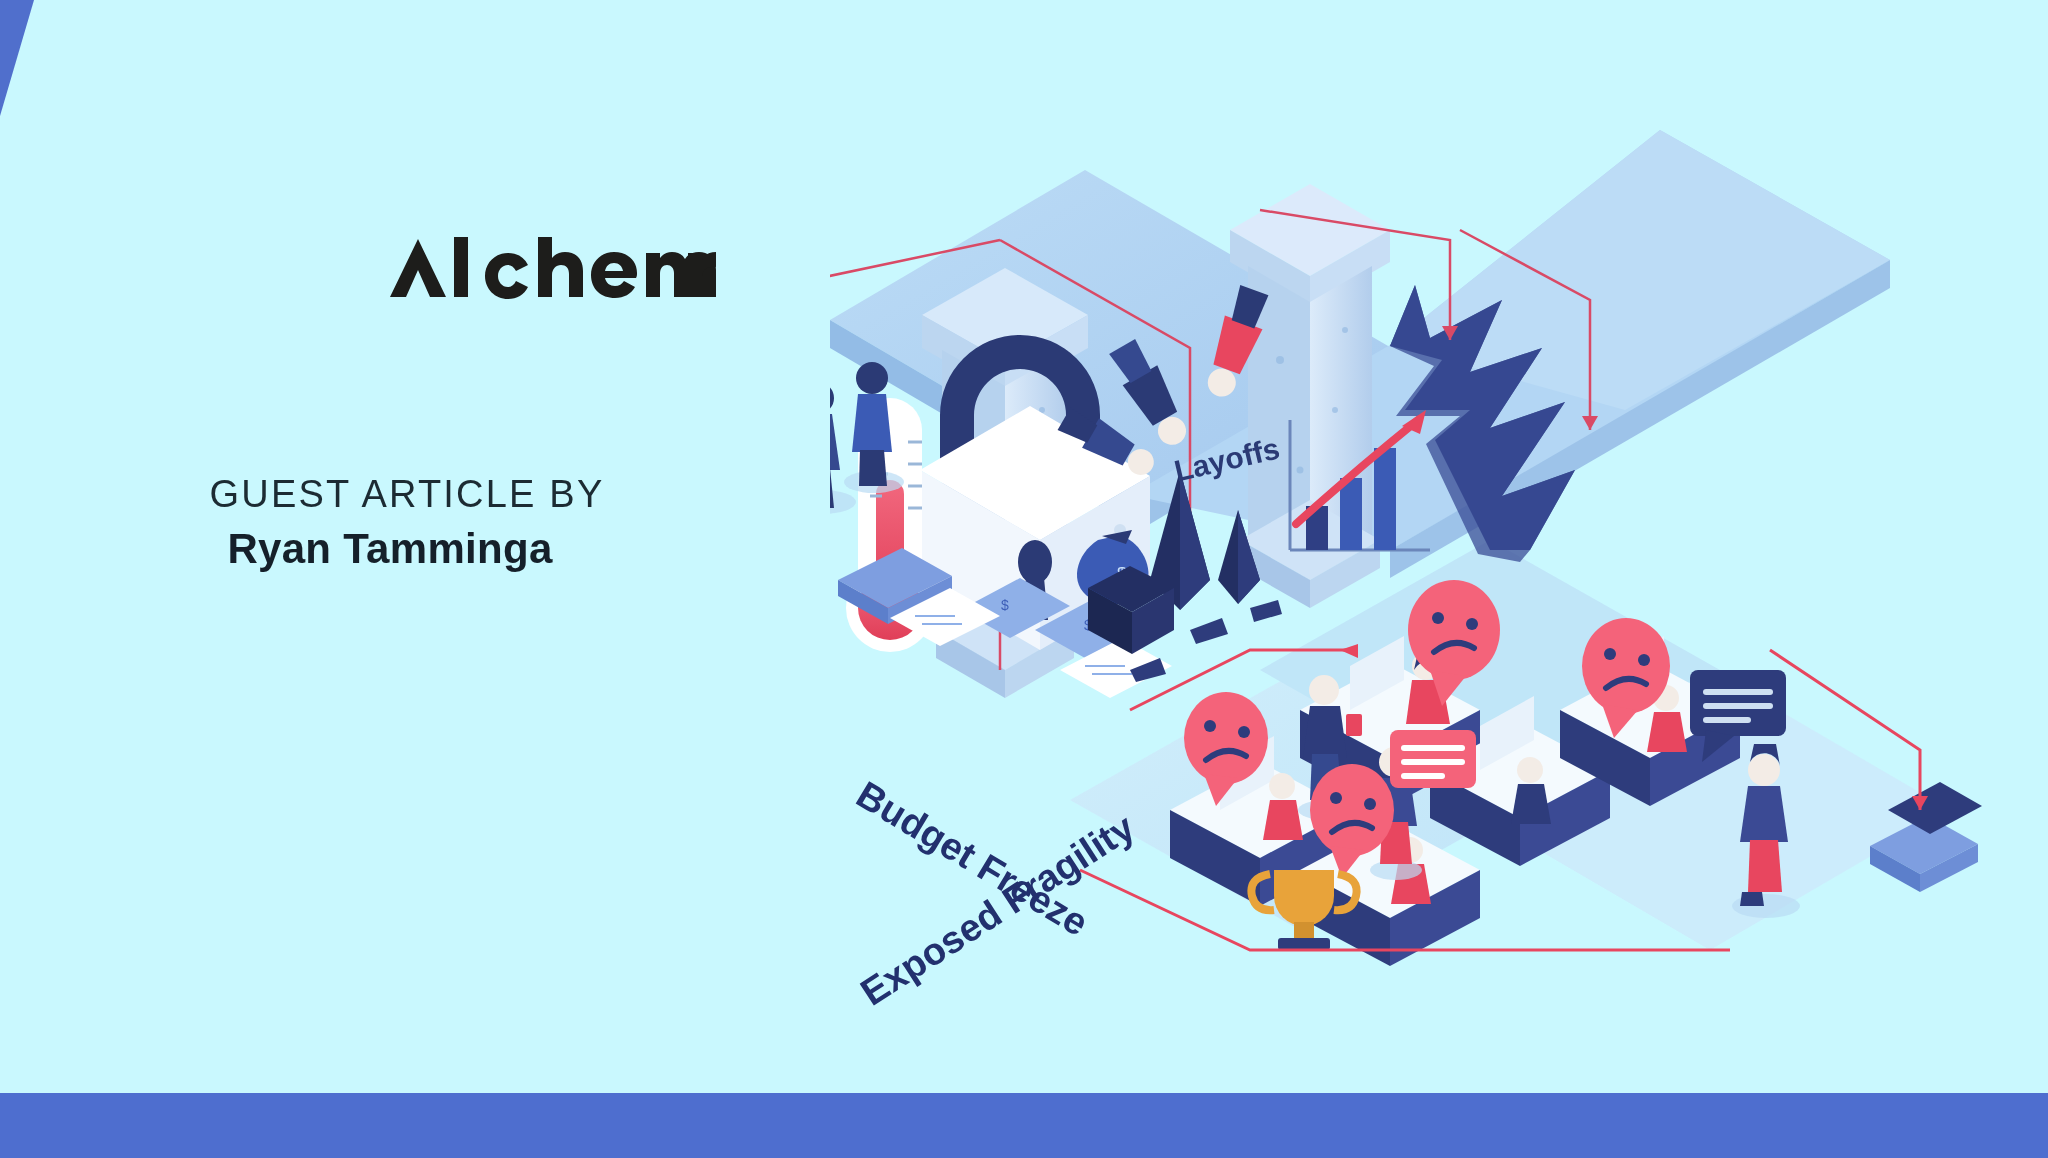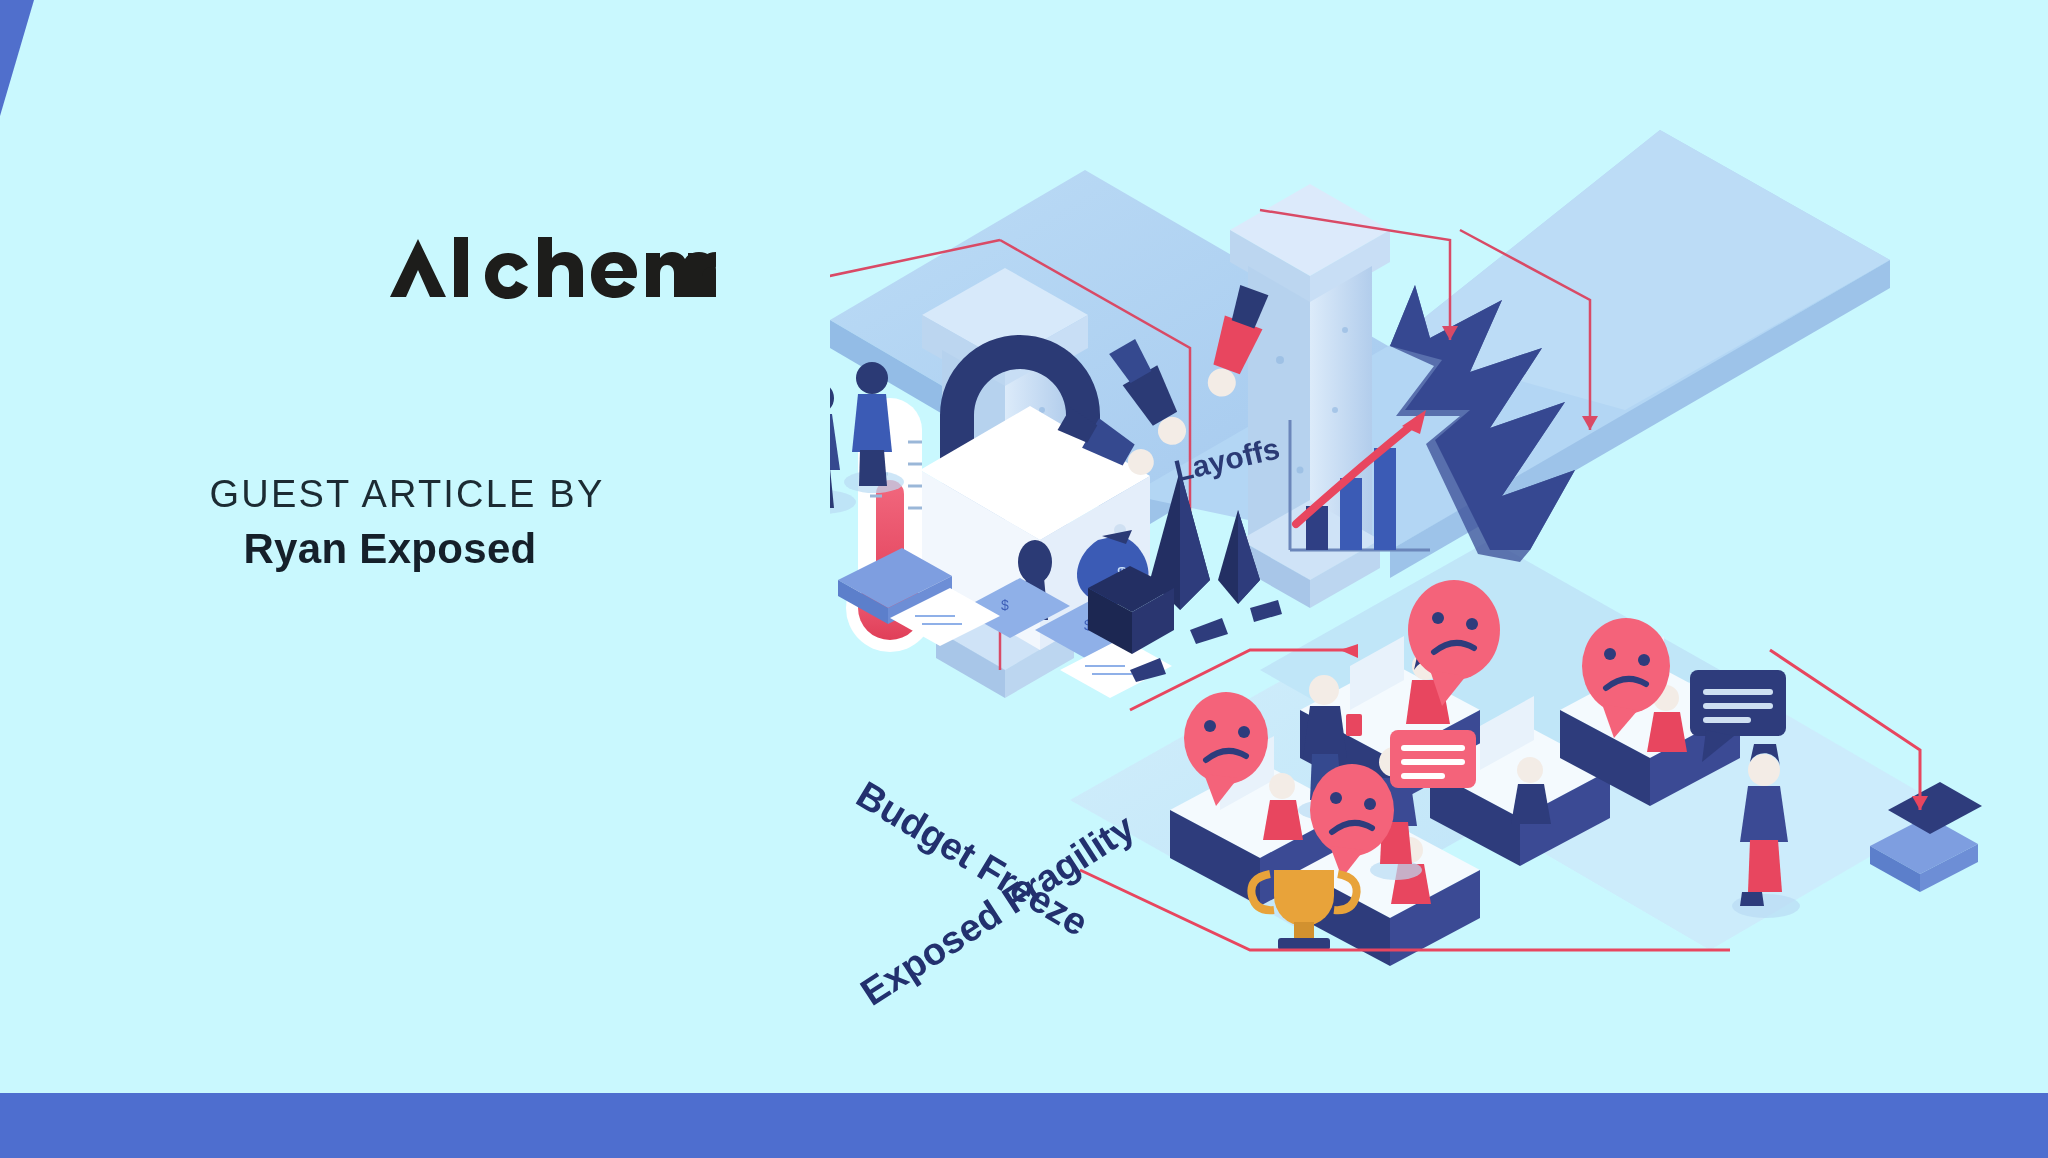--- a/index.html
+++ b/index.html
@@ -83,21 +83,21 @@
 
           <path d="M258 16 h14 v5 c3 -4 7 -6 12 -6 c6 0 10 2 13 7 c3 -5 8 -7 14 -7 c10 0 17 7 17 18 v27 h-14 V36 c0 -5 -3 -8 -7 -8 c-4 0 -7 3 -7 9 v23 h-14 V36 c0 -5 -3 -8 -7 -8 c-4 0 -7 3 -7 9 v23 h-14 z"></path>
 
           <path d="M330 15 c-7 0 -12 3 -14 8 v-7 h-14 v44 h14 V40 c0 -7 5 -11 14 -10 z" transform="translate(-2,0)"></path>
         </g>
       </svg>
     </div>
 
     <div class="guest-line">GUEST ARTICLE BY</div>
 
-    <div class="byline">Ryan Exposed</div>
+    <div class="byline">Ryan Tamminga</div>
   </div>
 
   <div class="illus">
     <svg viewBox="0 0 1190 870" aria-hidden="true">
       <defs>
         <linearGradient id="gSlab" x1="0" y1="0" x2="1" y2="1">
           <stop offset="0" stop-color="#bcdcf6"></stop>
             <stop offset="1" stop-color="#a5c9ee"></stop>
         </linearGradient>
         <linearGradient id="gCol" x1="0" y1="0" x2="1" y2="0">

